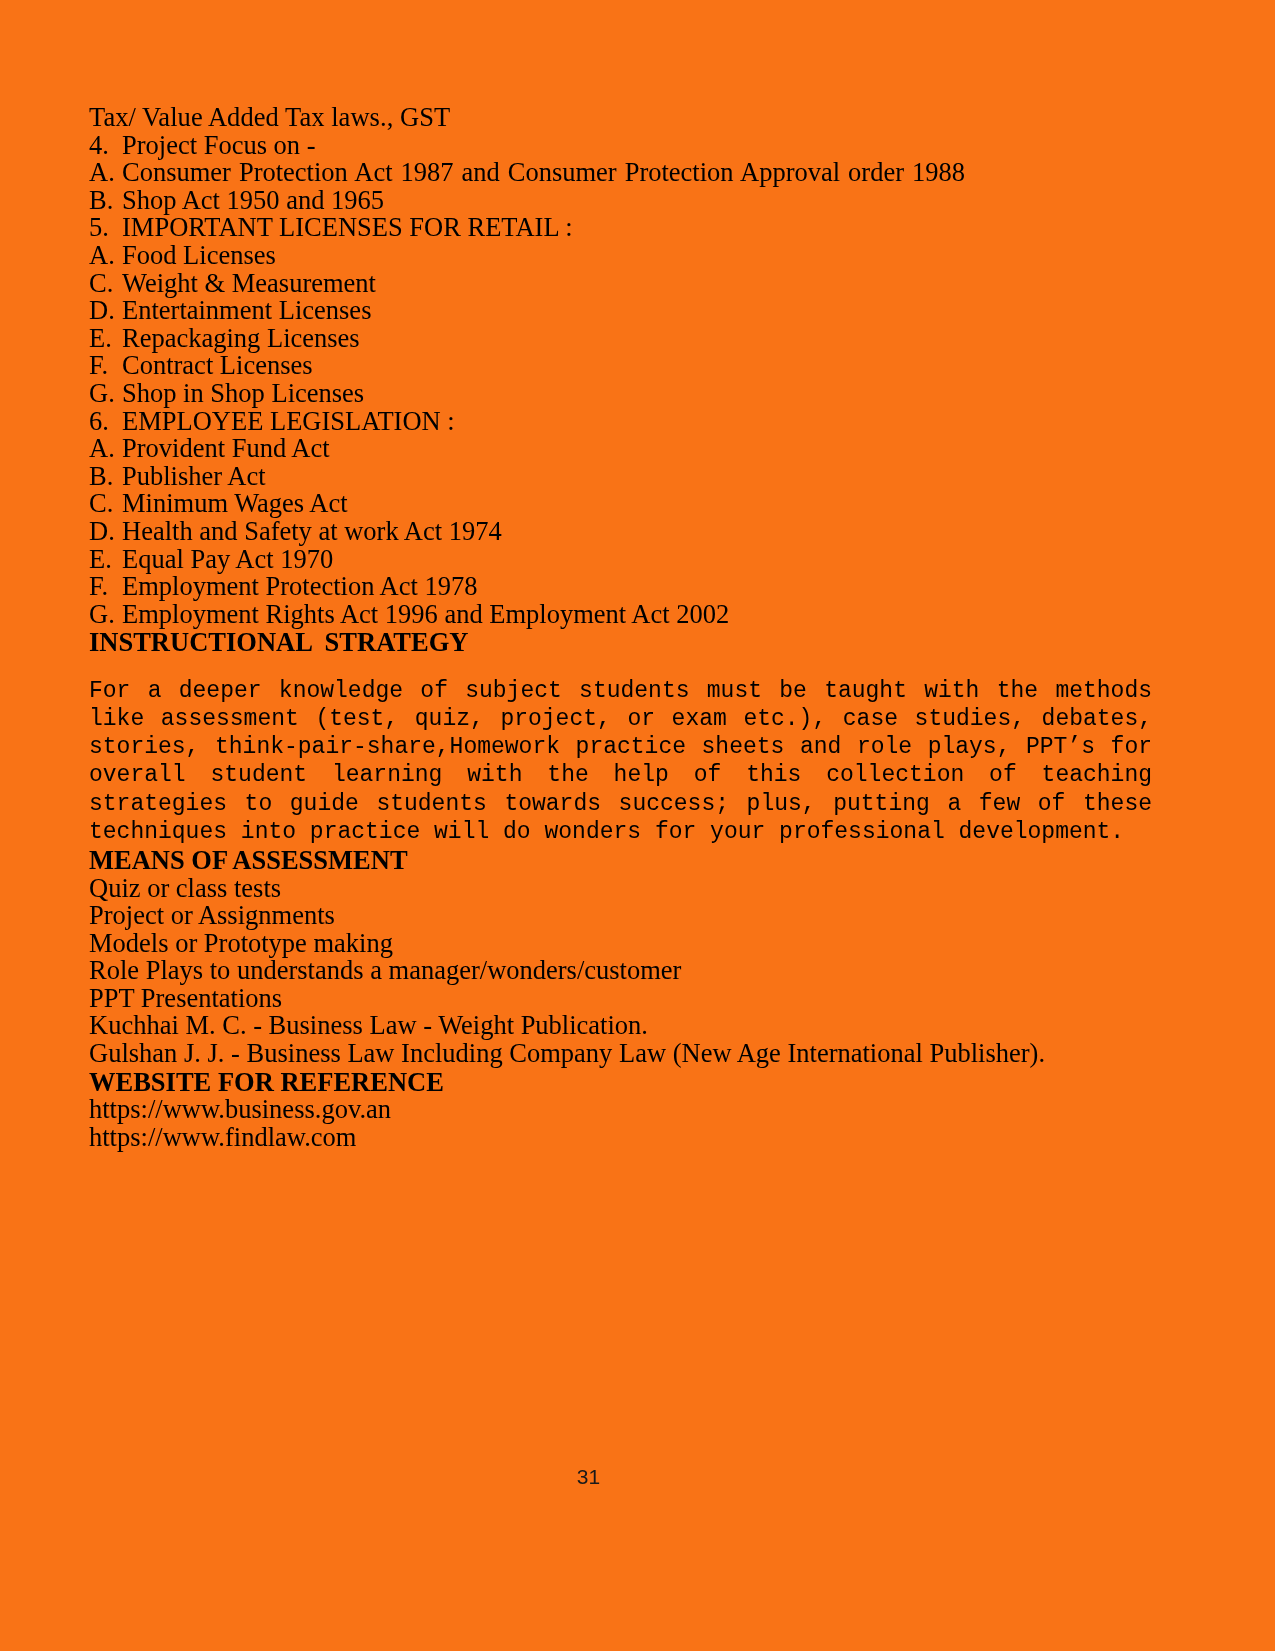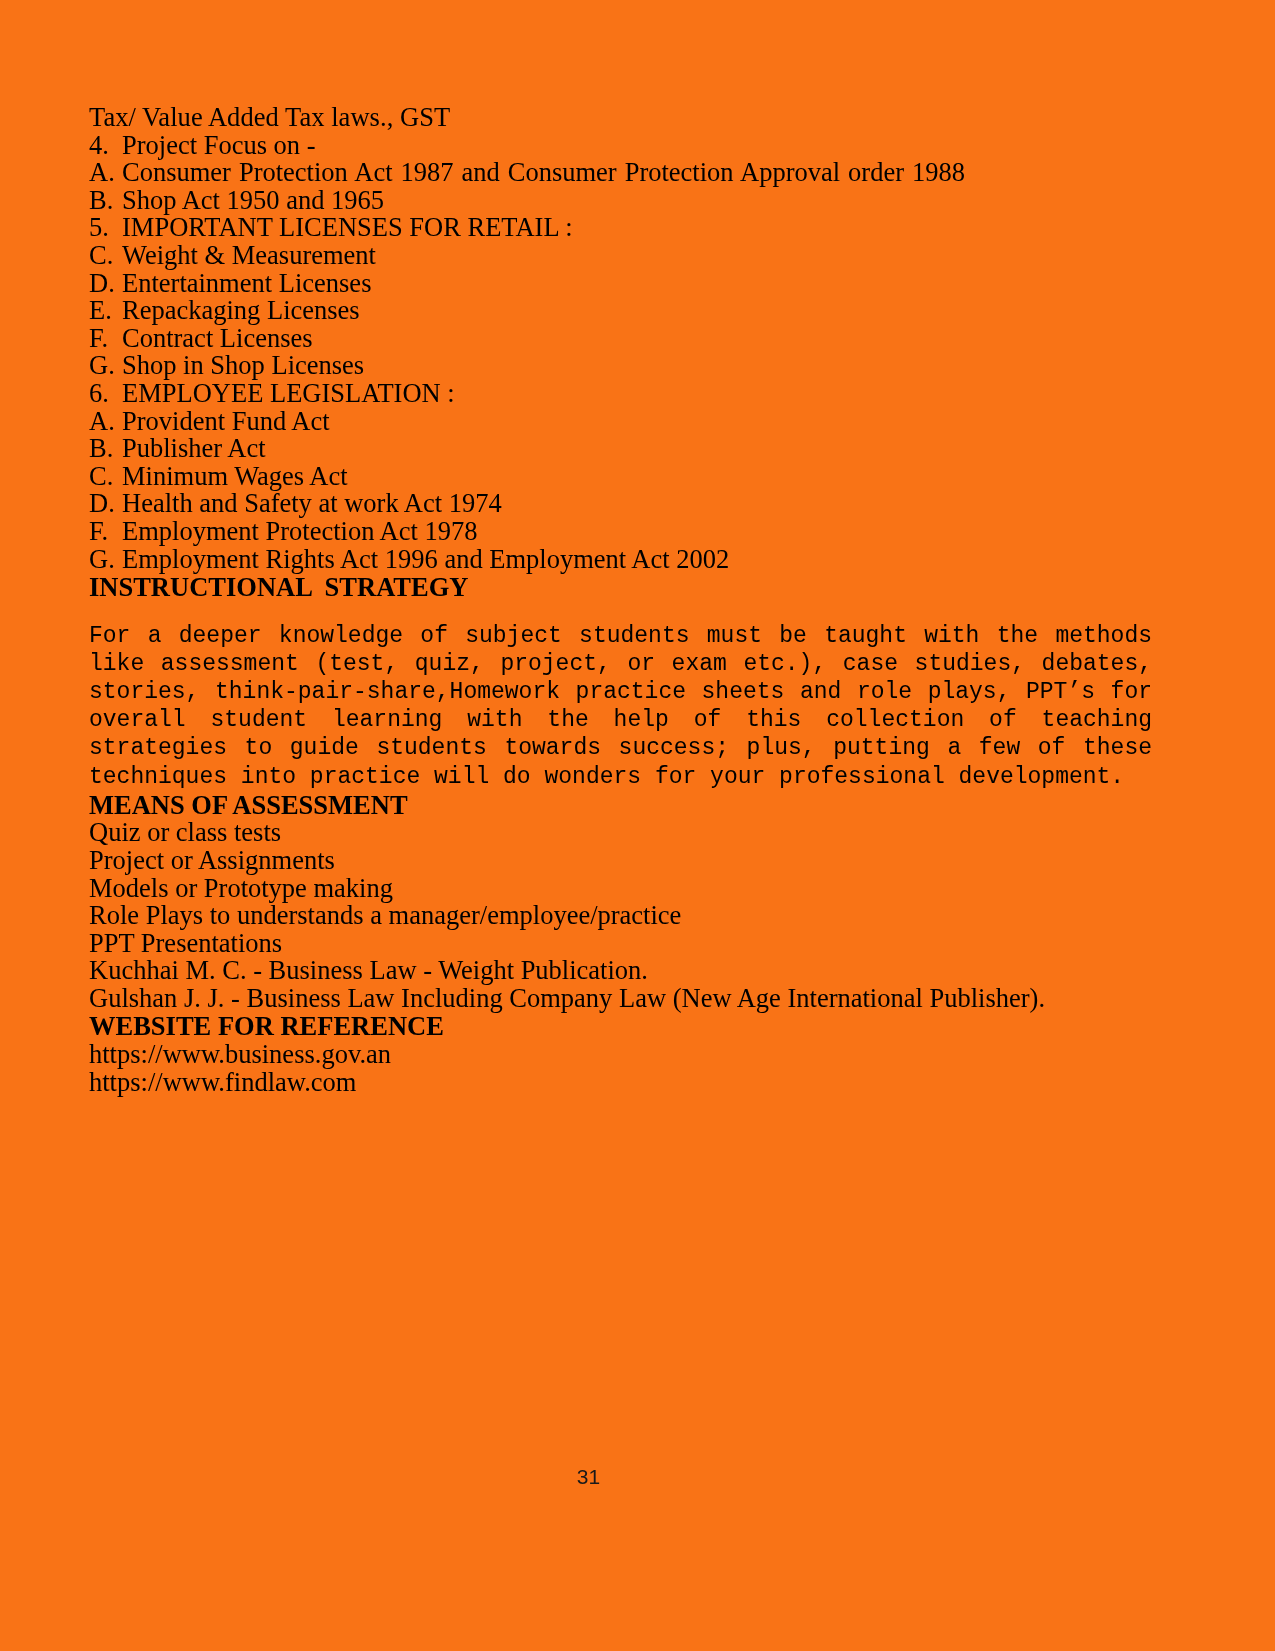--- a/index.html
+++ b/index.html
@@ -91,44 +91,46 @@
 
     <div class="line">Tax/ Value Added Tax laws., GST</div>
 
     <div class="listline"><span class="marker">4.</span><span>Project Focus on -</span></div>
 
     <div class="listline"><span class="marker">A.</span><span class="justified" style="display:inline-block;vertical-align:top;">Consumer  Protection  Act  1987  and  Consumer   Protection  Approval order 1988</span></div>
     <div class="listline"><span class="marker">B.</span><span>Shop Act 1950 and 1965</span></div>
 
     <div class="listline"><span class="marker">5.</span><span>IMPORTANT LICENSES FOR RETAIL :</span></div>
 
+    <div class="listline"><span class="marker">A.</span><span>Food Licenses</span></div>
     <div class="listline"><span class="marker">C.</span><span>Weight &amp; Measurement</span></div>
     <div class="listline"><span class="marker">D.</span><span>Entertainment Licenses</span></div>
     <div class="listline"><span class="marker">E.</span><span>Repackaging Licenses</span></div>
     <div class="listline"><span class="marker">F.</span><span>Contract Licenses</span></div>
     <div class="listline"><span class="marker">G.</span><span>Shop in Shop Licenses</span></div>
 
     <div class="listline"><span class="marker">6.</span><span>EMPLOYEE LEGISLATION :</span></div>
 
     <div class="listline"><span class="marker">A.</span><span>Provident Fund Act</span></div>
     <div class="listline"><span class="marker">B.</span><span>Publisher Act</span></div>
     <div class="listline"><span class="marker">C.</span><span>Minimum Wages Act</span></div>
     <div class="listline"><span class="marker">D.</span><span>Health and Safety at work Act 1974</span></div>
+    <div class="listline"><span class="marker">E.</span><span>Equal Pay Act 1970</span></div>
     <div class="listline"><span class="marker">F.</span><span>Employment Protection Act 1978</span></div>
     <div class="listline"><span class="marker">G.</span><span>Employment Rights Act 1996 and Employment Act 2002</span></div>
 
     <div class="heading">INSTRUCTIONAL  STRATEGY</div>
     <div class="gap-before-para"></div>
     <p class="para">For a deeper knowledge of subject students must be taught with the methods like assessment (test, quiz, project, or exam etc.), case studies, debates, stories, think-pair-share,Homework practice sheets and role plays, PPT’s for overall student learning with the help of this collection of teaching strategies to guide students towards success; plus, putting a few of these techniques into practice will do wonders for your professional development.</p>
 
     <div class="heading">MEANS OF ASSESSMENT</div>
     <div class="plain">Quiz or class tests</div>
     <div class="plain">Project or Assignments</div>
     <div class="plain">Models or Prototype making</div>
-    <div class="plain">Role Plays to understands a manager/employee/practice</div>
+    <div class="plain">Role Plays to understands a manager/wonders/customer</div>
     <div class="plain">PPT Presentations</div>
 
     <div class="plain">Kuchhai M. C. - Business Law - Weight Publication.</div>
     <div class="plain">Gulshan J. J. - Business Law Including Company Law (New Age International Publisher).</div>
 
     <div class="heading">WEBSITE FOR REFERENCE</div>
     <div class="plain">https://www.business.gov.an</div>
     <div class="plain">https://www.findlaw.com</div>
 
   </div>

